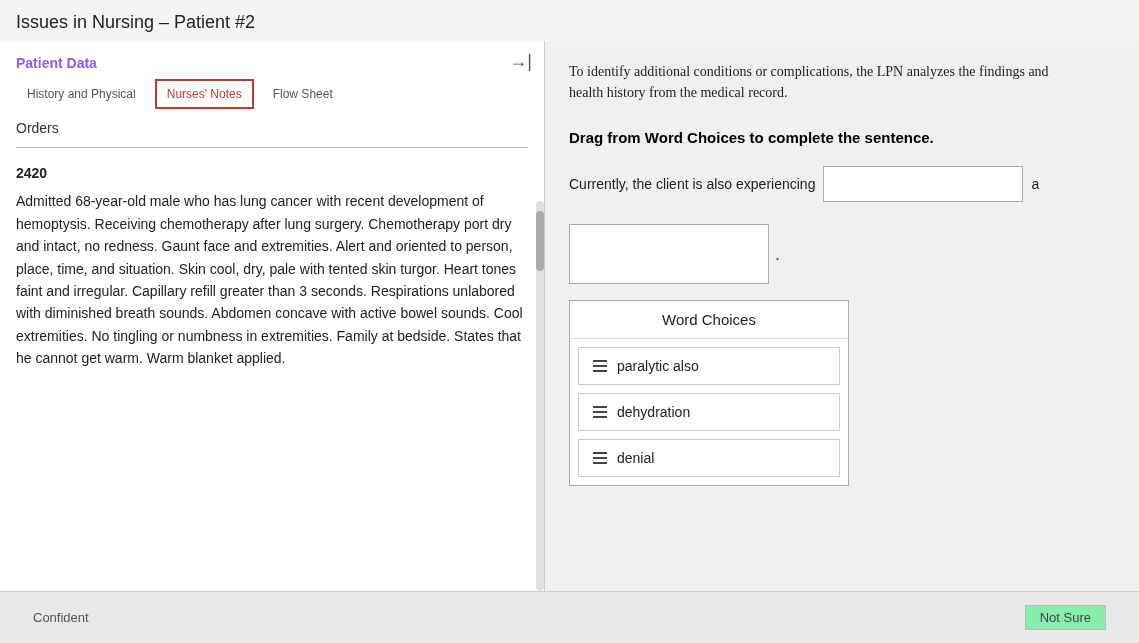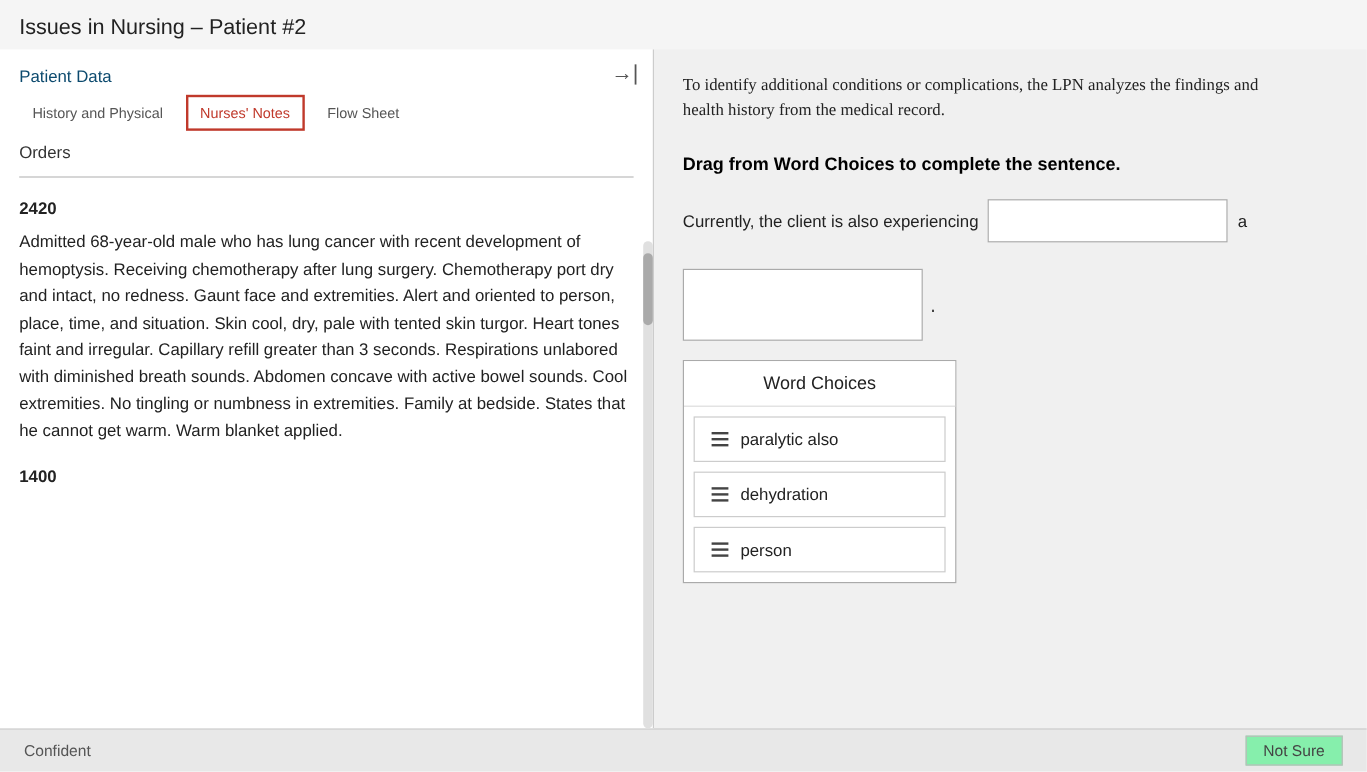--- a/index.html
+++ b/index.html
@@ -38,24 +38,24 @@
 
     .arrow-icon-area {
       position: absolute;
       top: 10px;
       right: 12px;
       font-size: 18px;
       color: #555;
     }
 
     .patient-data-label {
-      font-weight: normal;
+      font-weight: bold;
       font-size: 14px;
       padding: 14px 16px 8px 16px;
-      color: #0c4a6e;
+      color: #8b5cf6;
     }
 
     .tabs-row {
       display: flex;
       align-items: center;
       padding: 0 16px;
       gap: 8px;
       margin-bottom: 6px;
     }
 
@@ -201,21 +201,21 @@
     .period {
       font-size: 18px;
       color: #444;
       align-self: center;
     }
 
     
     .word-choices-container {
       border: 1px solid #aaa;
       background: #fff;
-      width: 228px;
+      width: 280px;
       padding: 0;
     }
 
     .word-choices-header {
       text-align: center;
       font-size: 15px;
       color: #222;
       padding: 10px 8px;
       background: #fff;
       border-bottom: 1px solid #ddd;
@@ -247,26 +247,26 @@
 
     .hamburger-icon span {
       display: block;
       width: 14px;
       height: 2px;
       background: #444;
     }
 
     
     .bottom-bar {
-      height: 36px;
+      height: 52px;
       background: #e8e8e8;
       display: flex;
       align-items: center;
       justify-content: space-between;
-      padding: 0 20px;
+      padding: 0 33px;
       border-top: 1px solid #ccc;
     }
 
     .bottom-left-text {
       font-size: 13px;
       color: #555;
     }
 
     .not-sure-btn {
       font-size: 13px;
@@ -298,21 +298,20 @@
 
     <div class="orders-row">
       <span class="orders-label">Orders</span>
     </div>
 
     <hr class="divider">
 
     <div class="notes-content">
       <div class="notes-timestamp">2420</div>
       <div class="notes-body">Admitted 68-year-old male who has lung cancer with recent development of hemoptysis. Receiving chemotherapy after lung surgery. Chemotherapy port dry and intact, no redness. Gaunt face and extremities. Alert and oriented to person, place, time, and situation. Skin cool, dry, pale with tented skin turgor. Heart tones faint and irregular. Capillary refill greater than 3 seconds. Respirations unlabored with diminished breath sounds. Abdomen concave with active bowel sounds. Cool extremities. No tingling or numbness in extremities. Family at bedside. States that he cannot get warm. Warm blanket applied.</div>
-      <div class="notes-timestamp-2">1400</div>
     </div>
 
     <div class="scroll-indicator">
       <div class="scroll-thumb"></div>
     </div>
 
   </div>
 
   <div class="right-panel">
 
@@ -351,21 +350,21 @@
         </div>
         <span>dehydration</span>
       </div>
 
       <div class="word-choice-item">
         <div class="hamburger-icon">
           <span></span>
             <span></span>
             <span></span>
         </div>
-        <span>person</span>
+        <span>denial</span>
       </div>
 
     </div>
 
   </div>
 
 </div>
 
 <div class="bottom-bar">
   <span class="bottom-left-text">Confident</span>

